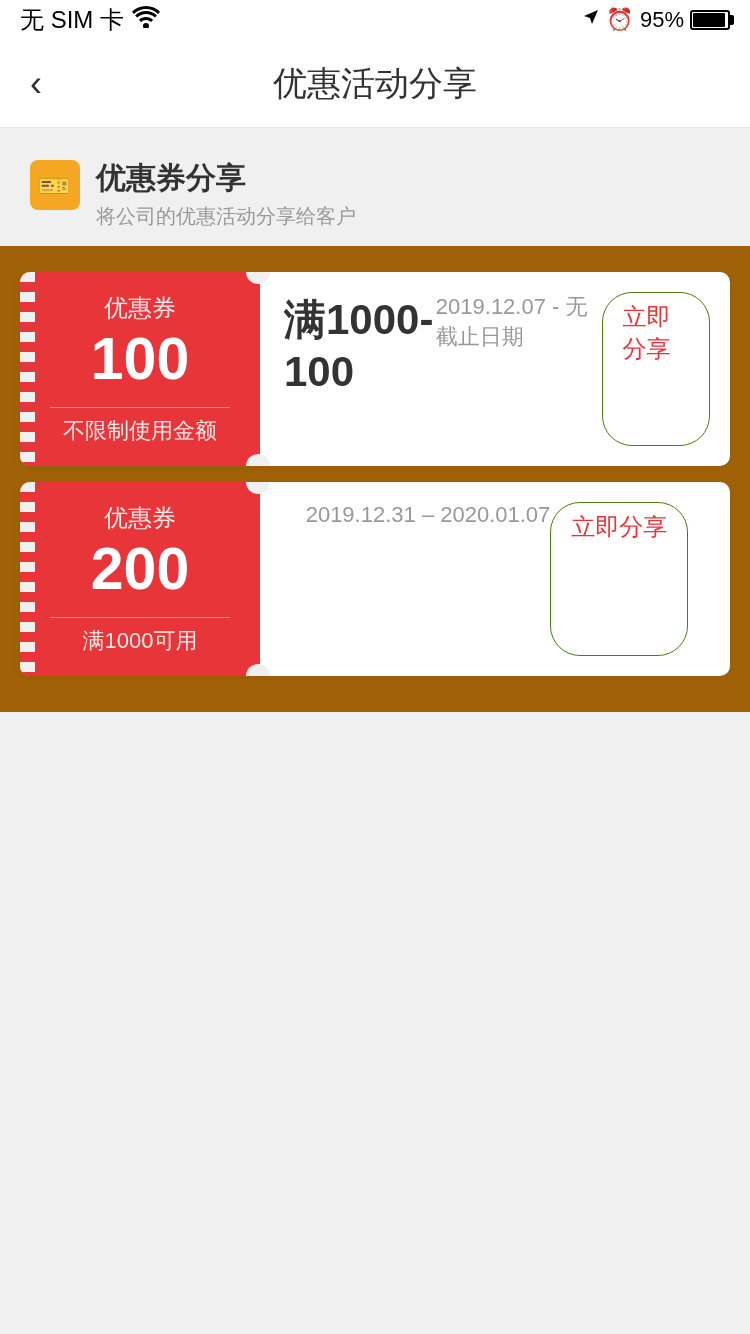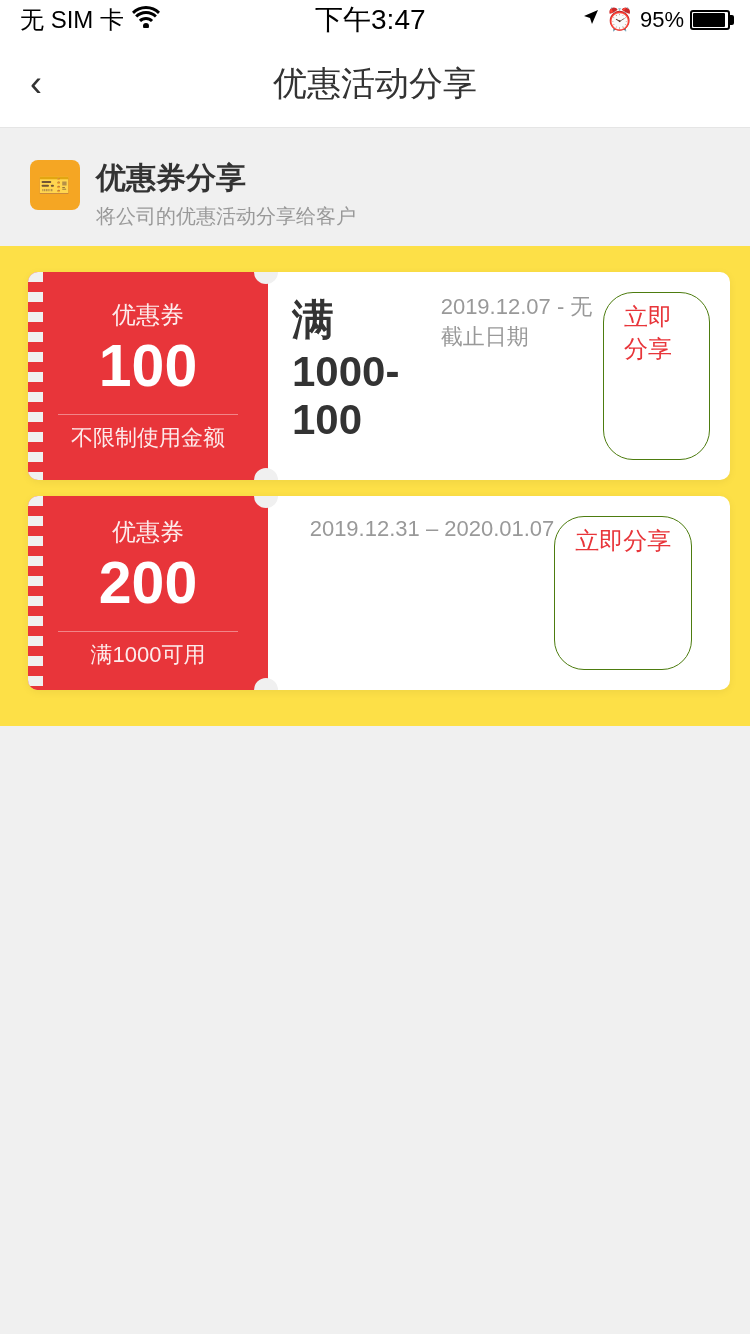--- a/index.html
+++ b/index.html
@@ -116,22 +116,22 @@
       color: #333;
     }
     .section-text .section-subtitle {
       font-size: 20px;
       color: #999;
       margin-top: 4px;
     }
 
     
     .coupon-list {
-      background: #fde047;
-      padding: 10px 0 20px 8px;
+      background: #a16207;
+      padding: 10px 0 20px 0;
     }
 
     
     .coupon-card {
       background: #fff;
       margin: 16px 20px;
       border-radius: 10px;
       overflow: hidden;
       display: flex;
       box-shadow: 0 2px 8px rgba(0,0,0,0.06);
@@ -261,21 +261,20 @@
 
 <div class="status-bar">
   <div class="status-left">
     <span>无 SIM 卡</span>
     <span>
       <svg width="28" height="22" viewBox="0 0 28 22">
         <path d="M14 17a3 3 0 1 1 0 6 3 3 0 0 1 0-6zm0-6c2.8 0 5.3 1.1 7.1 3L19 16.1A7.5 7.5 0 0 0 14 14a7.5 7.5 0 0 0-5 1.9L6.9 13.8C8.7 12 11.2 11 14 11zm0-6c4.3 0 8.1 1.7 10.9 4.5l-2 2.1A12.5 12.5 0 0 0 14 8a12.5 12.5 0 0 0-8.7 3.5L3.1 9.5C5.9 6.7 9.7 5 14 5zm0-5C19.5 0 24.4 2.2 28 5.8l-2 2.1A17.4 17.4 0 0 0 14 3 17.4 17.4 0 0 0 2 7.9L0 5.8C3.6 2.2 8.5 0 14 0z" fill="#000"></path>
       </svg>
     </span>
   </div>
-  <div class="status-center">下午3:47</div>
   <div class="status-right">
     <span>
       <svg width="20" height="22" viewBox="0 0 20 22">
           <path d="M17 4L3 10l6 2 2 6z" fill="#000"></path>
         </svg>
     </span>
     <span>⏰</span>
     <span>95%</span>
     <span class="battery-icon">
       <span class="battery-fill"></span>

